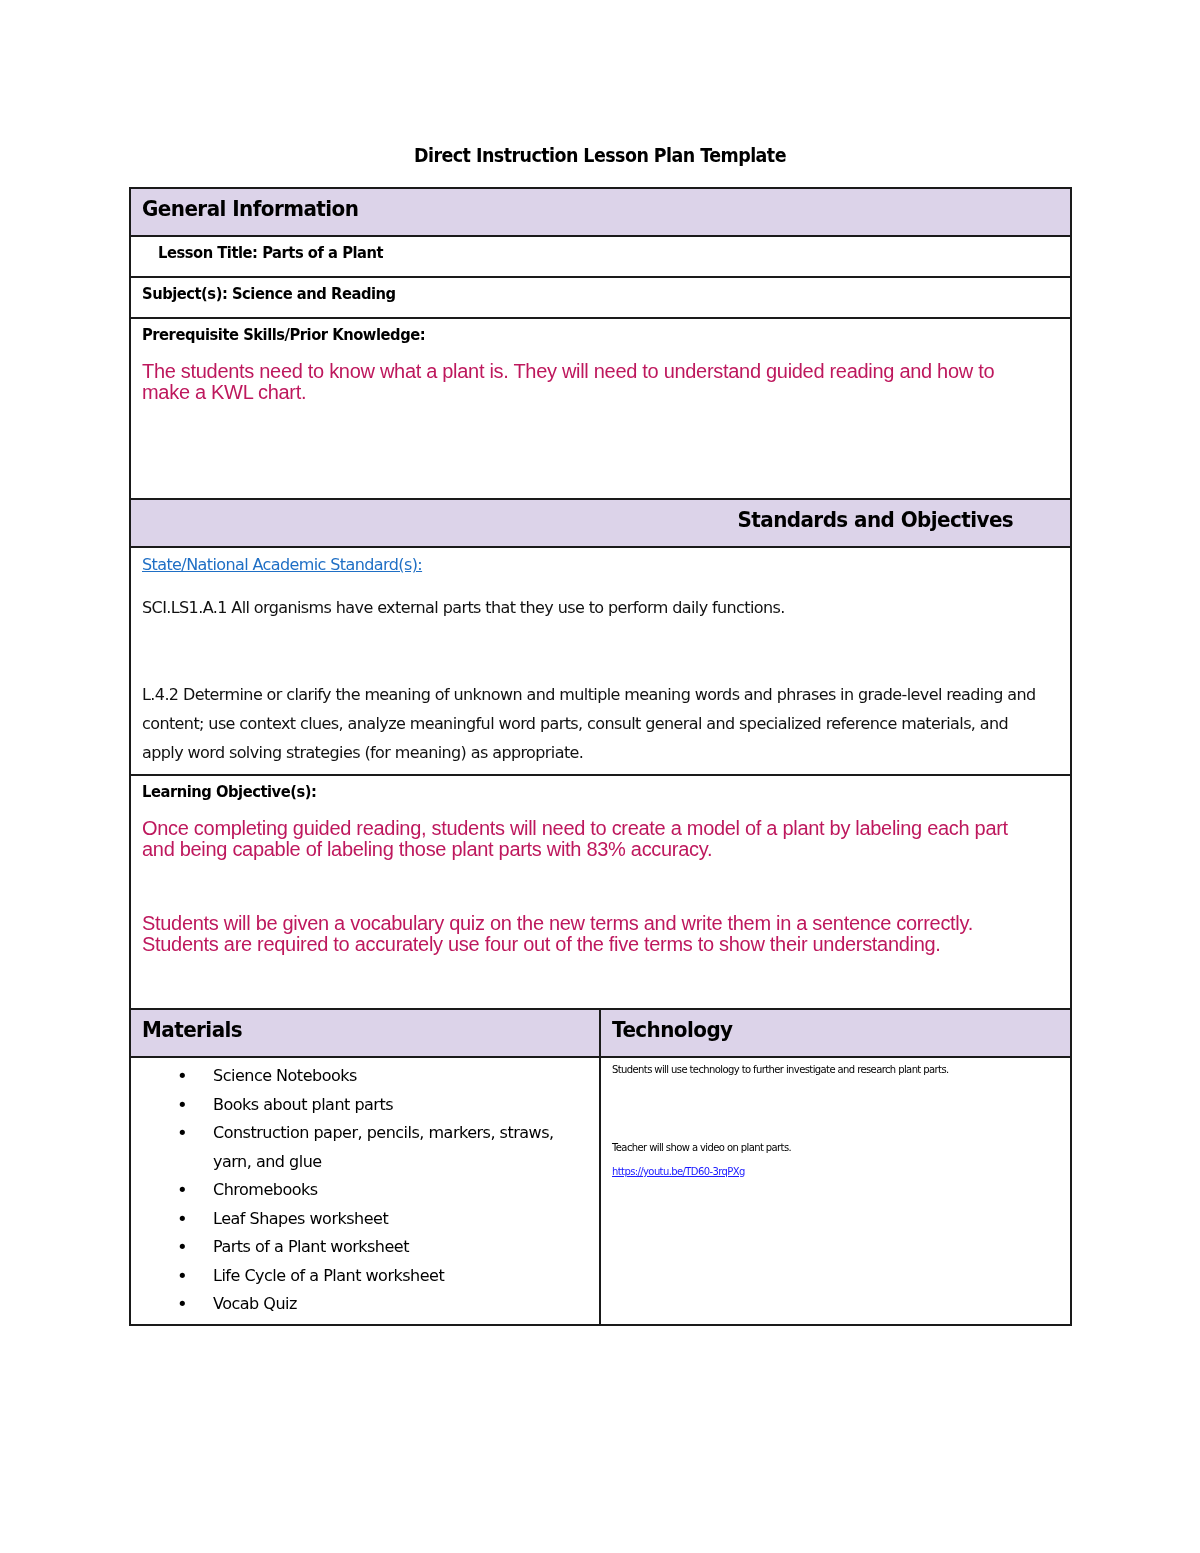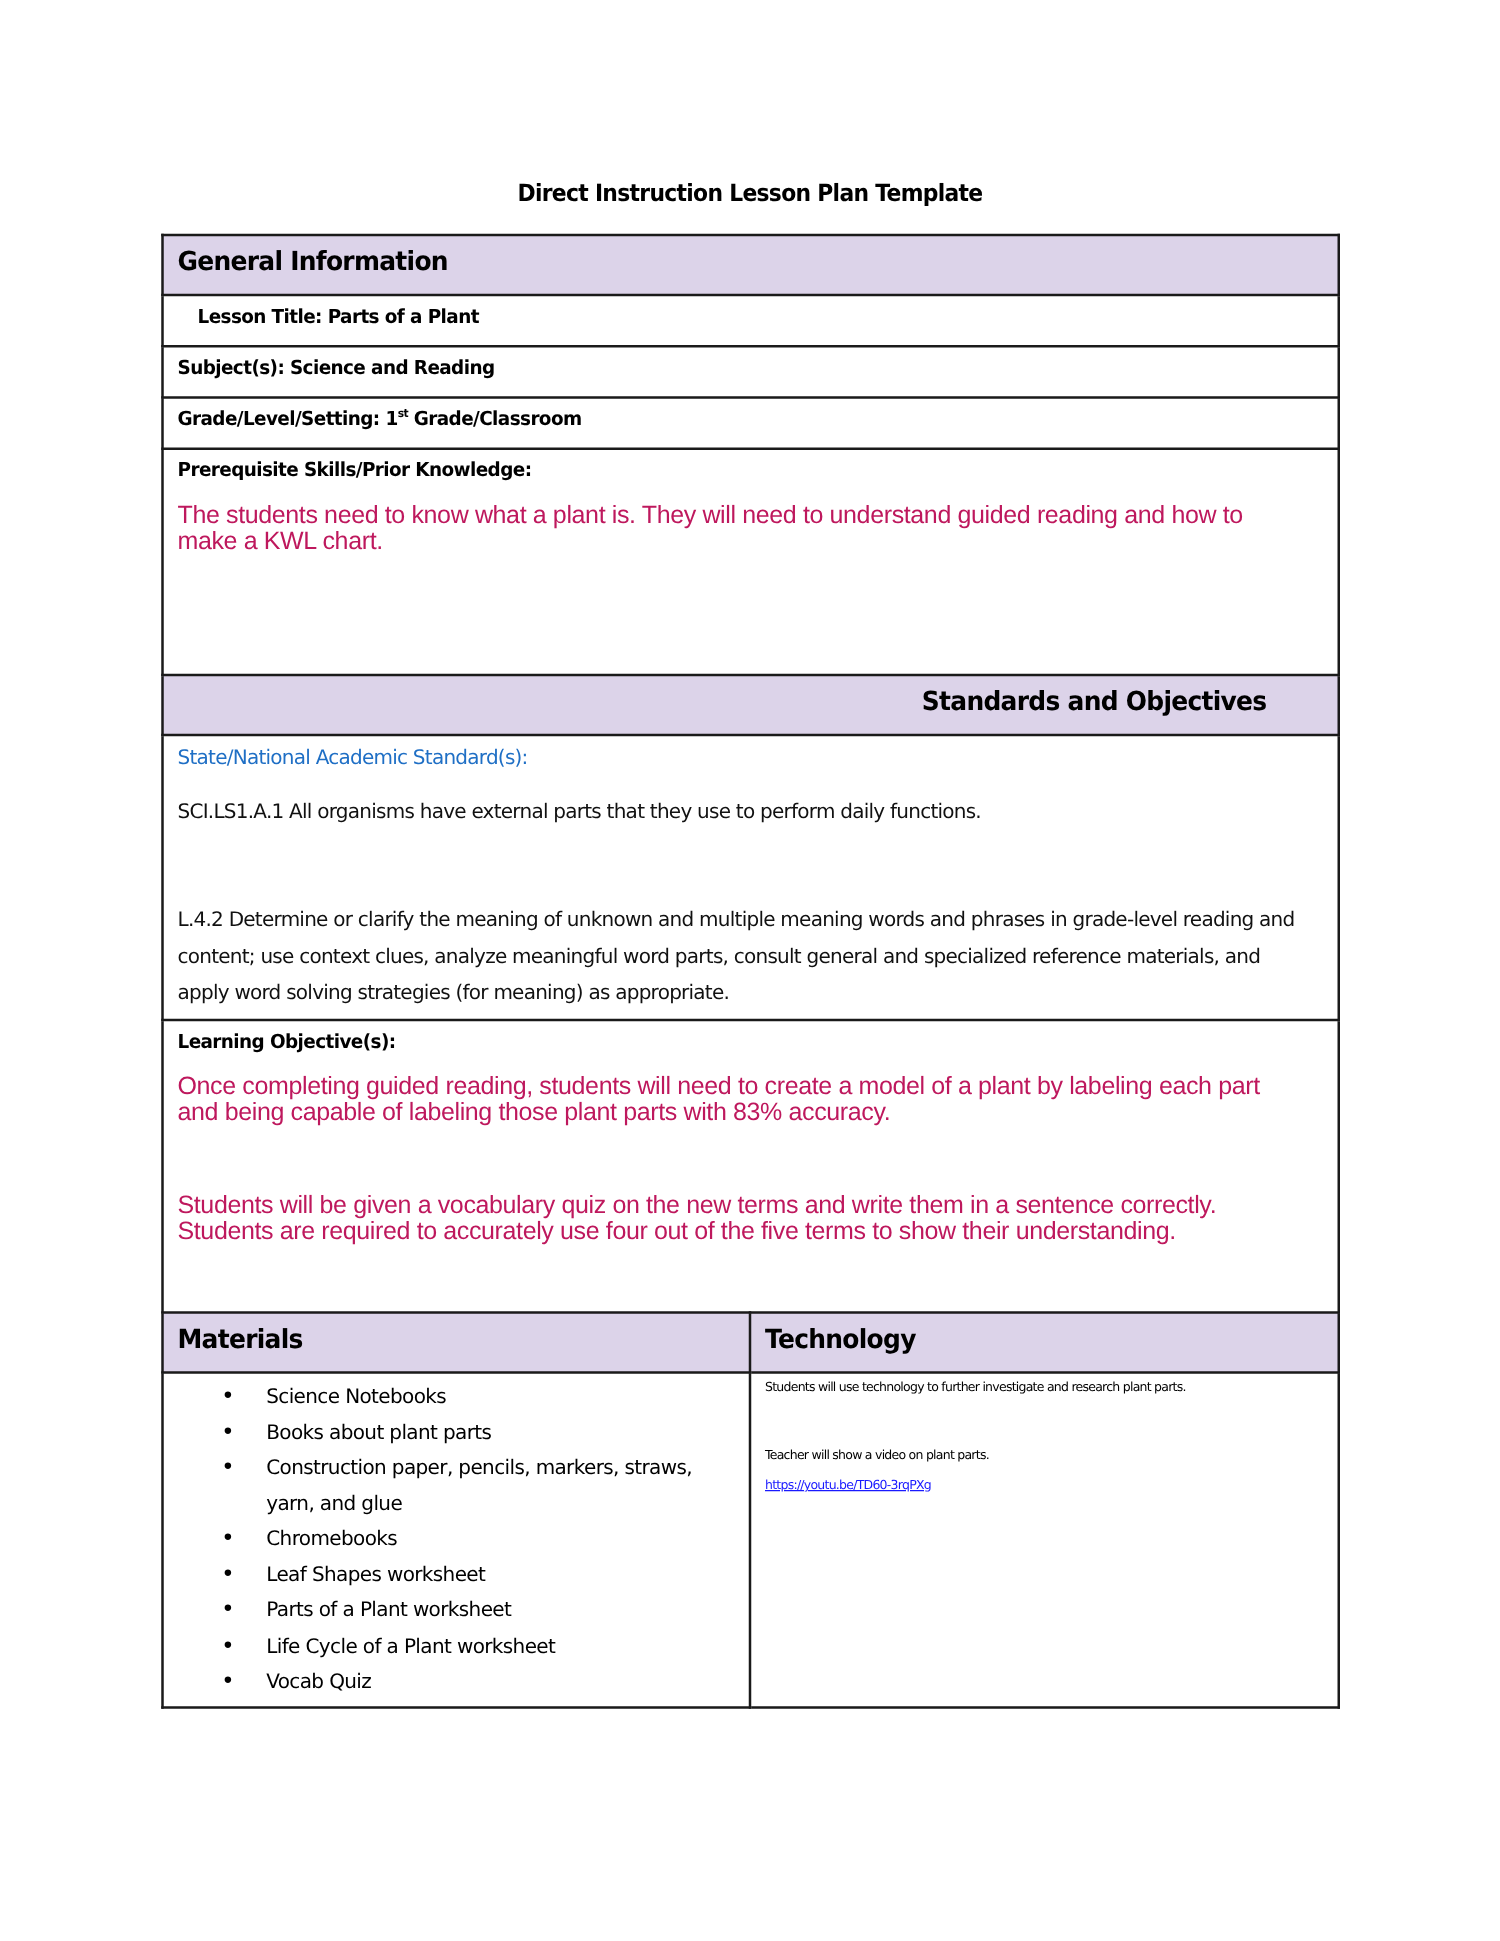--- a/index.html
+++ b/index.html
@@ -5,21 +5,21 @@
     html, body { margin: 0; padding: 0; background: #ffffff; }
     body { width: 1200px; height: 1553px; position: relative; font-family: "Liberation Sans", sans-serif; color: #000; }
     .doc-title { position: absolute; left: 0; width: 1200px; top: 144px; text-align: center; font-family: "DejaVu Sans", sans-serif; font-weight: bold; font-size: 19px; letter-spacing: -0.6px; transform: scaleX(0.92); }
     .tbl { position: absolute; left: 129px; top: 187px; width: 941px; border-collapse: collapse; table-layout: fixed; }
     .tbl td { border: 2px solid #1a1a1a; vertical-align: top; padding: 0 11px; }
     .hdr td, td.hdr { background: #dcd3e9; }
     .hdr-text { font-family: "DejaVu Sans", sans-serif; font-weight: bold; font-size: 21px; letter-spacing: -0.6px; display: block; padding-top: 8px; transform: scaleX(0.95); transform-origin: left; }
     .lbl { font-family: "DejaVu Sans", sans-serif; font-weight: bold; font-size: 15.5px; letter-spacing: -0.5px; display: block; padding-top: 7px; transform: scaleX(0.95); transform-origin: left; white-space: nowrap; }
     .body-sans { font-family: "Liberation Sans", sans-serif; font-size: 20px; line-height: 21px; letter-spacing: -0.3px; color: #be185d; }
     .body-cal { font-family: "DejaVu Sans", sans-serif; font-size: 16px; line-height: 29px; letter-spacing: -0.6px; color: #111; }
-    .link-blue { color: #1f6fc5; }
+    .link-blue { color: #1f6fc5; text-decoration: underline; }
     .link-url { color: #1a1aff; text-decoration: underline; }
     ul.mat { margin: 4px 0 0 0; padding: 0 0 0 71px; list-style: none; }
     ul.mat li { position: relative; font-family: "DejaVu Sans", sans-serif; font-size: 16px; line-height: 28.5px; letter-spacing: -0.5px; }
     ul.mat li::before { content: "\2022"; position: absolute; left: -36px; top: 0; font-size: 18px; }
     .tech-text { font-family: "DejaVu Sans", sans-serif; font-size: 10px; line-height: 24px; letter-spacing: -0.6px; }
     sup { font-size: 9px; }
   </style>
 </head>
 <body>
 
@@ -38,25 +38,20 @@
     </td>
   </tr>
   <tr>
     <td colspan="2" style="height:39px;padding-left:27px;">
       <span class="lbl">Lesson Title: Parts of a Plant</span>
     </td>
   </tr>
   <tr>
     <td colspan="2" style="height:39px;">
       <span class="lbl">Subject(s): Science and Reading</span>
-    </td>
-  </tr>
-  <tr>
-    <td colspan="2" style="height:39px;">
-      <span class="lbl"><span>Grade/Level/Setting: 1</span><sup>st</sup><span> Grade/Classroom</span></span>
     </td>
   </tr>
   <tr>
     <td colspan="2" style="height:179px;">
       <span class="lbl">Prerequisite Skills/Prior Knowledge:</span>
       <div class="body-sans" style="margin-top:17px; padding-right:30px;">The students need to know what a plant is. They will need to understand guided reading and how to make a KWL chart.</div>
     </td>
   </tr>
 
   <tr class="hdr">
@@ -97,20 +92,20 @@
         <li>Construction paper, pencils, markers, straws, yarn, and glue</li>
         <li>Chromebooks</li>
         <li>Leaf Shapes worksheet</li>
         <li>Parts of a Plant worksheet</li>
         <li>Life Cycle of a Plant worksheet</li>
         <li>Vocab Quiz</li>
       </ul>
     </td>
     <td style="height:266px;">
       <div class="tech-text" style="padding-top:0px; padding-right:50px;">Students will use technology to further investigate and research plant parts.</div>
-      <div class="tech-text" style="margin-top:30px;">Teacher will show a video on plant parts.</div>
+      <div class="tech-text" style="margin-top:54px;">Teacher will show a video on plant parts.</div>
       <div class="tech-text">
         <span class="link-url">https://youtu.be/TD60-3rqPXg</span>
       </div>
     </td>
   </tr>
 </tbody>
   </table>
 
 </body></html>

